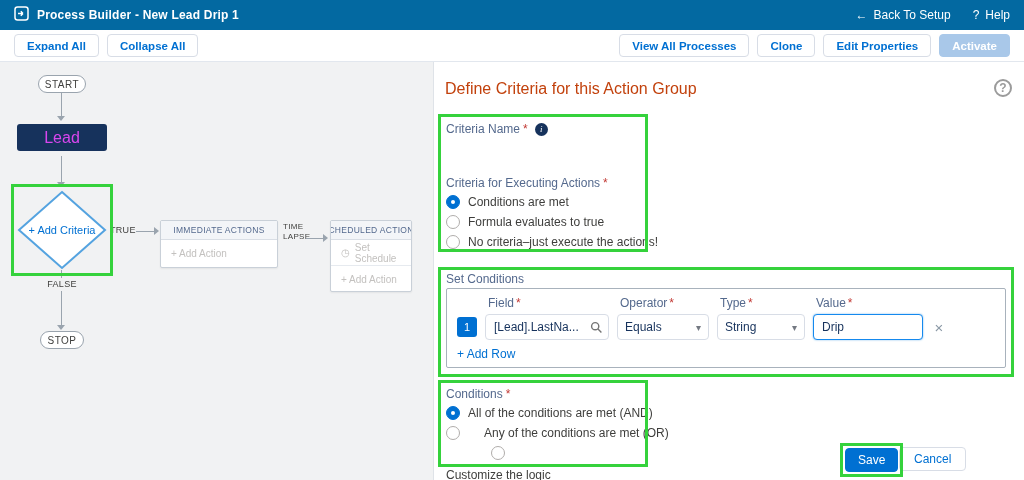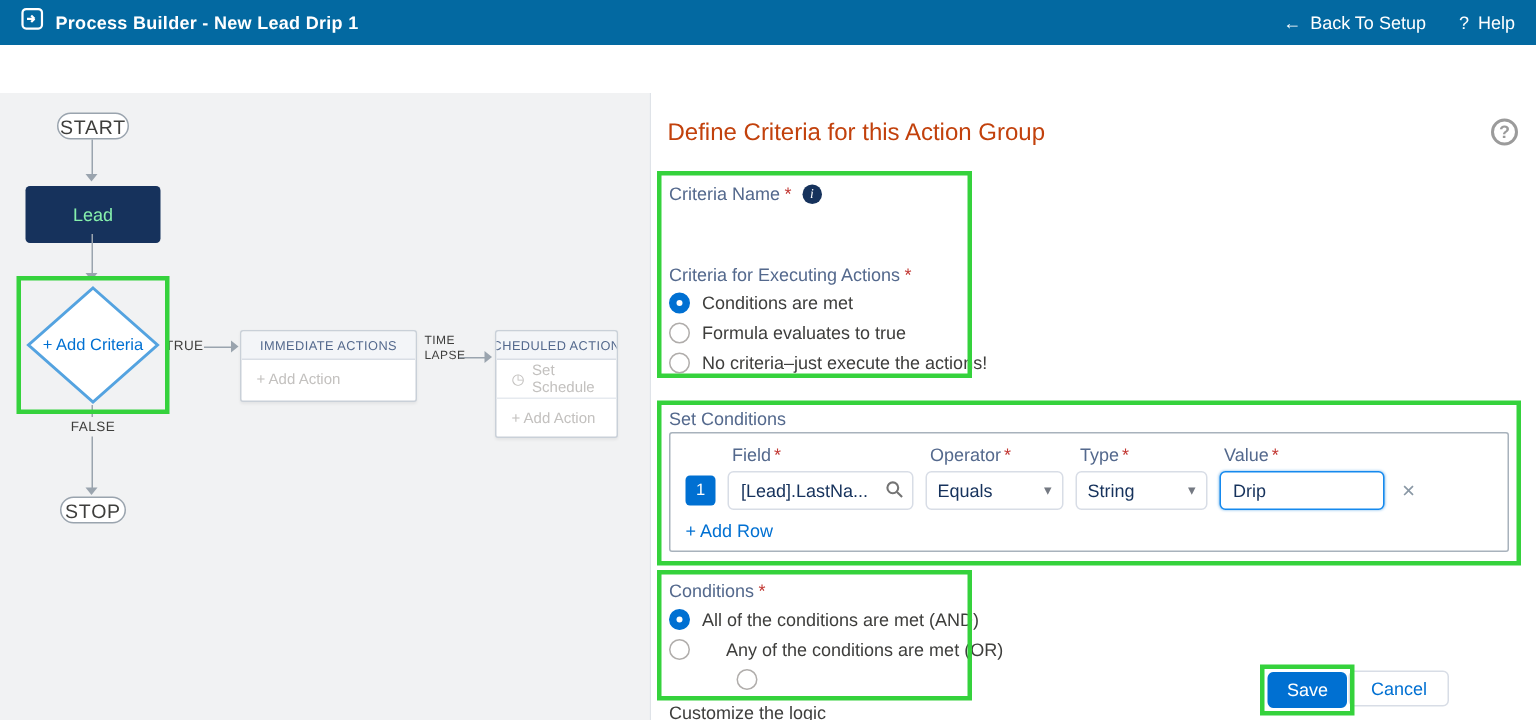--- a/index.html
+++ b/index.html
@@ -22,23 +22,23 @@
          border:1px solid #d8dde6; border-radius:4px; height:23px; padding:0 12px; cursor:pointer; font-weight:bold; }
   .btn.disabled { background:#a9c8e9; color:#fff; border-color:#a9c8e9; cursor:default; }
 
   
   .main { position:absolute; left:0; top:62px; width:1024px; height:418px; display:flex; }
   .canvas { position:relative; width:433px; height:418px; background:#f1f2f3; overflow:hidden; flex:none; }
   .panel { position:relative; flex:1; background:#fff; border-left:1px solid #dfe3e8; }
 
   
   .node-oval { position:absolute; background:#fff; border:1px solid #9aa4ae; border-radius:10px;
-               font-size:13px; color:#3e3e3c; letter-spacing:.5px; display:flex; align-items:center; justify-content:center; }
-  .lead-box { position:absolute; left:17px; top:62px; width:90px; height:38px; background:#16325c; border-radius:3px;
-              color:#86efac; font-size:12px; display:flex; align-items:center; justify-content:center; cursor:pointer; }
+               font-size:10px; color:#3e3e3c; letter-spacing:.5px; display:flex; align-items:center; justify-content:center; }
+  .lead-box { position:absolute; left:17px; top:62px; width:90px; height:27px; background:#16325c; border-radius:3px;
+              color:#d946ef; font-size:16px; display:flex; align-items:center; justify-content:center; cursor:pointer; }
   .vline { position:absolute; width:1px; background:#9aa4ae; }
   .hline { position:absolute; height:1px; background:#9aa4ae; }
   .arr-down { position:absolute; width:0; height:0; border-left:4px solid transparent; border-right:4px solid transparent; border-top:5px solid #9aa4ae; }
   .arr-right { position:absolute; width:0; height:0; border-top:4px solid transparent; border-bottom:4px solid transparent; border-left:5px solid #9aa4ae; }
   .diamond-wrap { position:absolute; left:17px; top:128px; width:90px; height:80px; cursor:pointer;text-align:right; }
   .diamond-wrap svg { position:absolute; left:0; top:0; }
   .diamond-label { position:absolute; left:0; top:0; width:100%; height:100%; display:flex; align-items:center; justify-content:center;
                    font-size:11px; color:#0070d2; }
   .flow-label { position:absolute; font-size:9px; color:#3e3e3c; letter-spacing:.3px; }
   .action-box { position:absolute; background:#fff; border:1px solid #c9d0d8; border-radius:2px; overflow:hidden;
@@ -112,20 +112,32 @@
         <span>←</span>
         <span>Back To Setup</span>
       </span>
       <span class="top-link">
         <span>?</span>
         <span>Help</span>
       </span>
     </div>
   </div>
 
+  <div class="toolbar">
+    <div class="tb-group">
+      <button class="btn">Expand All</button>
+      <button class="btn">Collapse All</button>
+    </div>
+    <div class="tb-group">
+      <button class="btn">View All Processes</button>
+      <button class="btn">Clone</button>
+      <button class="btn">Edit Properties</button>
+      <button class="btn disabled">Activate</button>
+    </div>
+  </div>
 
   <div class="main">
 
     <div class="canvas">
 
       <div class="node-oval" style="left:38px; top:13px; width:48px; height:18px;">START</div>
       <div class="vline" style="left:61px; top:31px; height:23px;"></div>
       <div class="arr-down" style="left:57px; top:54px;"></div>
 
       <div class="lead-box">Lead</div>

